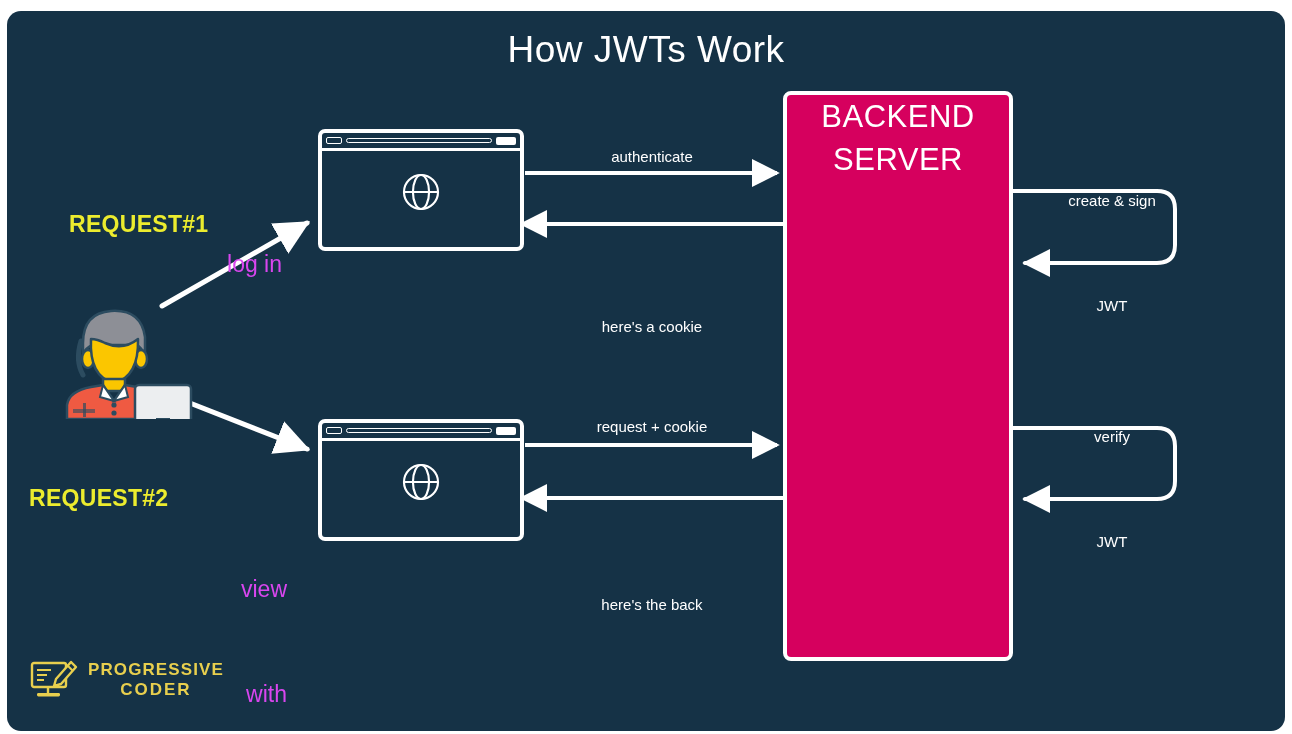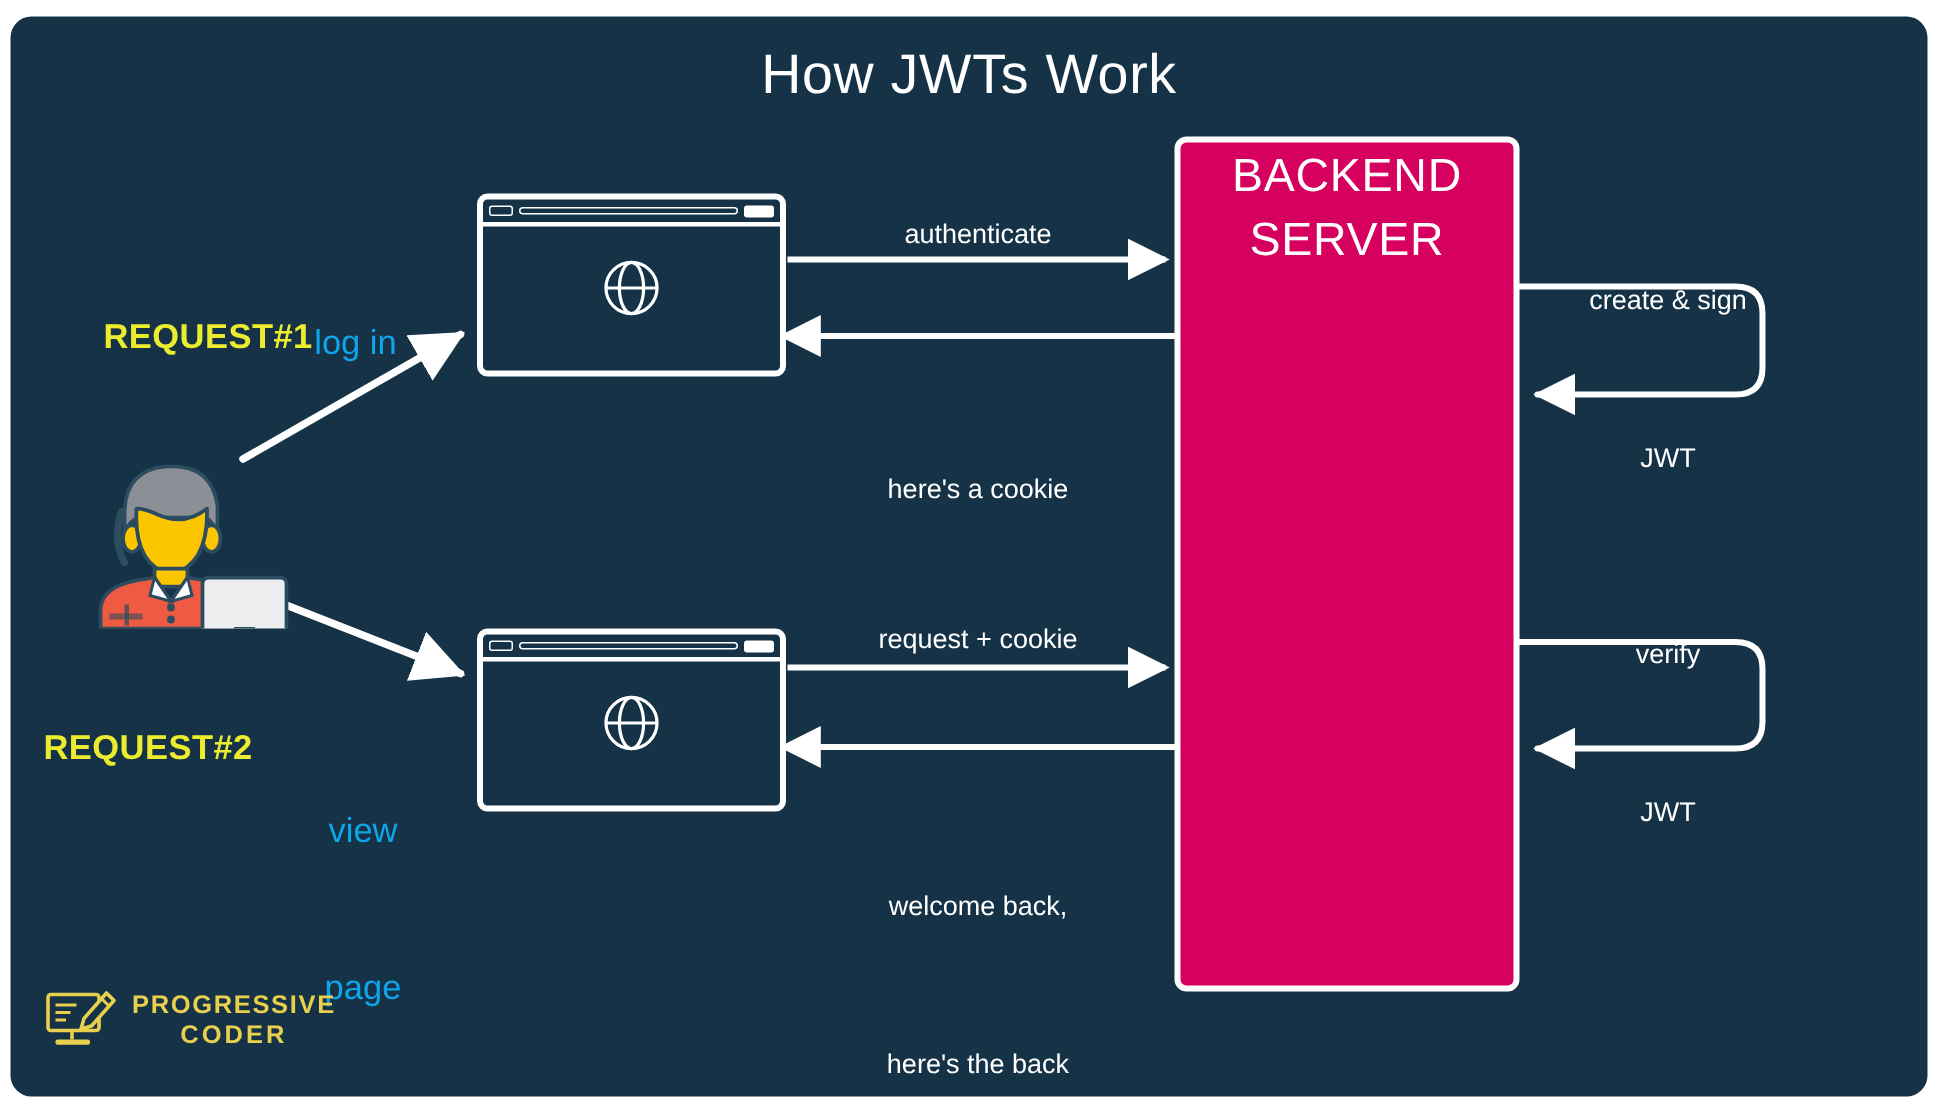--- a/index.html
+++ b/index.html
@@ -36,23 +36,24 @@
     color: #ecec2e;
     font-weight: bold;
     font-size: 23px;
     letter-spacing: .3px;
   }
   #req1-label { left: 22px; top: 200px; margin-left: 40px; }
   #req2-label { left: 22px; top: 474px; }
 
   .action-label {
     font-size: 23px;
-    color: #0ea5e9;
-    text-align: center;
+    color: #d946ef;
+    text-align: right;
     line-height: 35px;
+    margin-top: 36px;
   }
   #req1-action { left: 185px; top: 200px; width: 90px; }
   #req2-action { left: 190px; top: 455px; width: 90px; }
 
   
   .browser {
     position: absolute;
     border: 4px solid #ffffff;
     border-radius: 7px;
     background: #153246;
@@ -110,21 +111,21 @@
   #server-label {
     color: #ffffff;
     font-size: 31px;
     text-align: center;
     line-height: 43px;
     letter-spacing: .5px;
   }
 
   
   .arrow-label {
-    font-size: 18px;
+    font-size: 15px;
     color: #ffffff;
     text-align: center;
     line-height: 35px;
   }
   #lbl-authenticate { left: 505px; top: 128px; width: 280px; }
   #lbl-cookie       { left: 505px; top: 228px; width: 280px; }
   #lbl-reqcookie    { left: 505px; top: 398px; width: 280px; }
   #lbl-welcome      { left: 505px; top: 506px; width: 280px; }
 
   #lbl-create { left: 1015px; top: 102px; width: 180px; }
@@ -220,21 +221,21 @@
     <rect x="82" y="86" width="56" height="38" rx="4" fill="#eceef0" stroke="#2c4c60" stroke-width="2.5"></rect>
     <rect x="104" y="120" width="12" height="6" fill="#eceef0" stroke="#2c4c60" stroke-width="2"></rect>
   </svg>
 
   <div class="txt req-label" id="req1-label">REQUEST#1</div>
   <div class="txt action-label" id="req1-action">log in</div>
 
   <div class="txt req-label" id="req2-label">REQUEST#2</div>
   <div class="txt action-label" id="req2-action">
     <div>view</div>
-    <div>page</div>
+    <div>with</div>
   </div>
 
   <div class="browser" id="browser1">
     <div class="browser-bar">
       <div class="bar-left-btn"></div>
       <div class="bar-url"></div>
       <div class="bar-right-btn"></div>
     </div>
     <svg class="globe" viewBox="0 0 48 48">
       <circle cx="24" cy="24" r="19" fill="none" stroke="#ffffff" stroke-width="2.4"></circle>
@@ -258,21 +259,20 @@
 
   <div class="txt arrow-label" id="lbl-authenticate">authenticate</div>
 
   <div class="txt arrow-label" id="lbl-cookie">
     <div>here's a cookie</div>
   </div>
 
   <div class="txt arrow-label" id="lbl-reqcookie">request + cookie</div>
 
   <div class="txt arrow-label" id="lbl-welcome">
-    <div>welcome back,</div>
     <div>here's the back</div>
   </div>
 
   <div class="txt arrow-label" id="lbl-create">
     <div>create &amp; sign</div>
     <div>JWT</div>
   </div>
 
   <div class="txt arrow-label" id="lbl-verify">
     <div>verify</div>

